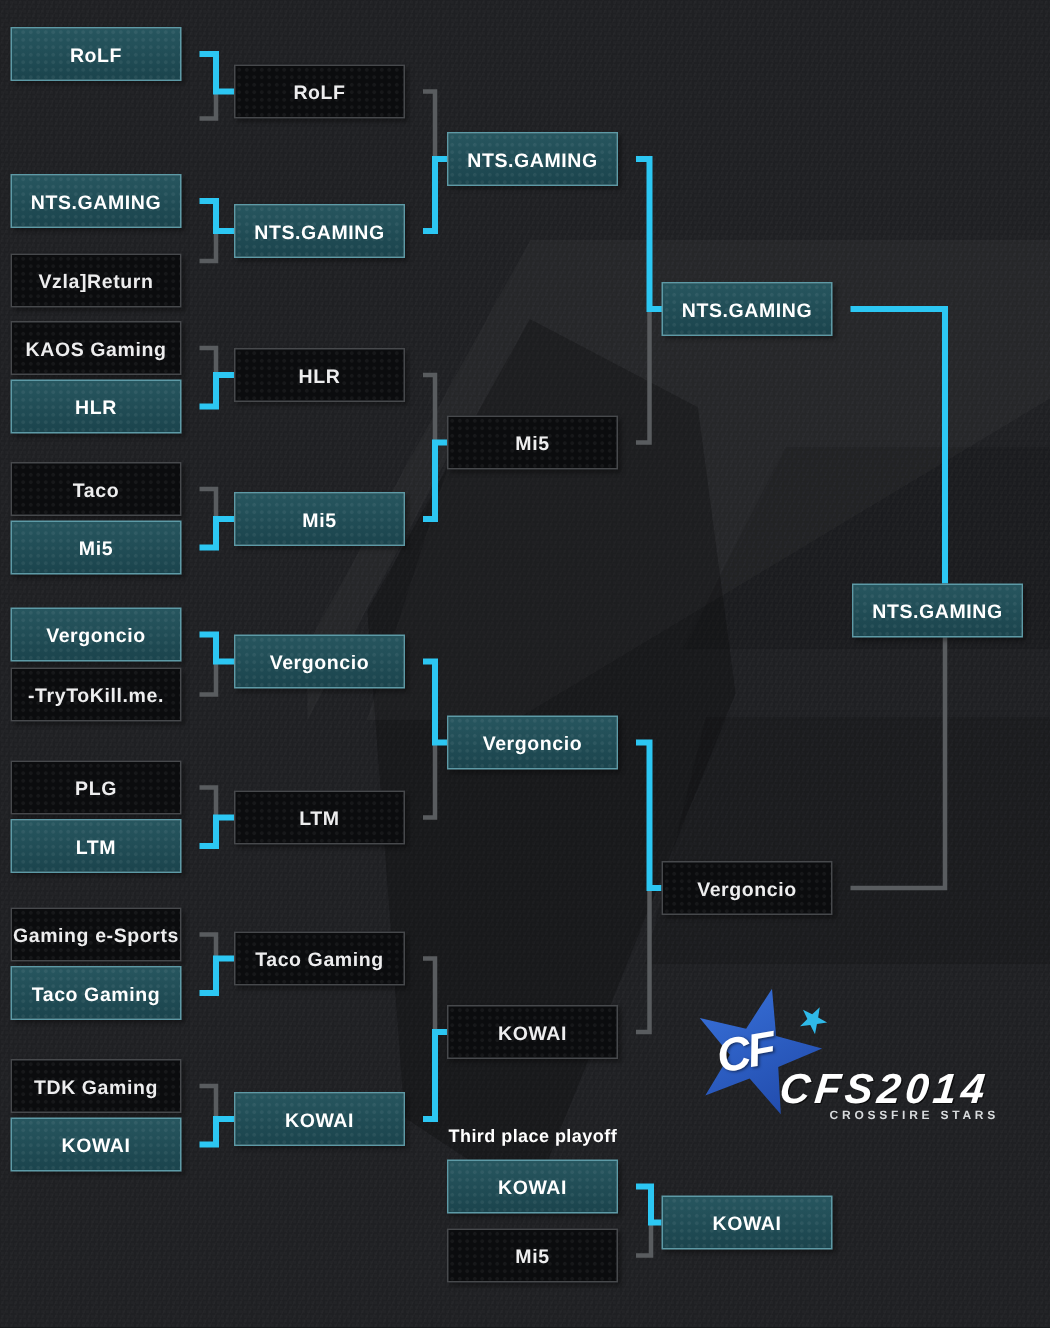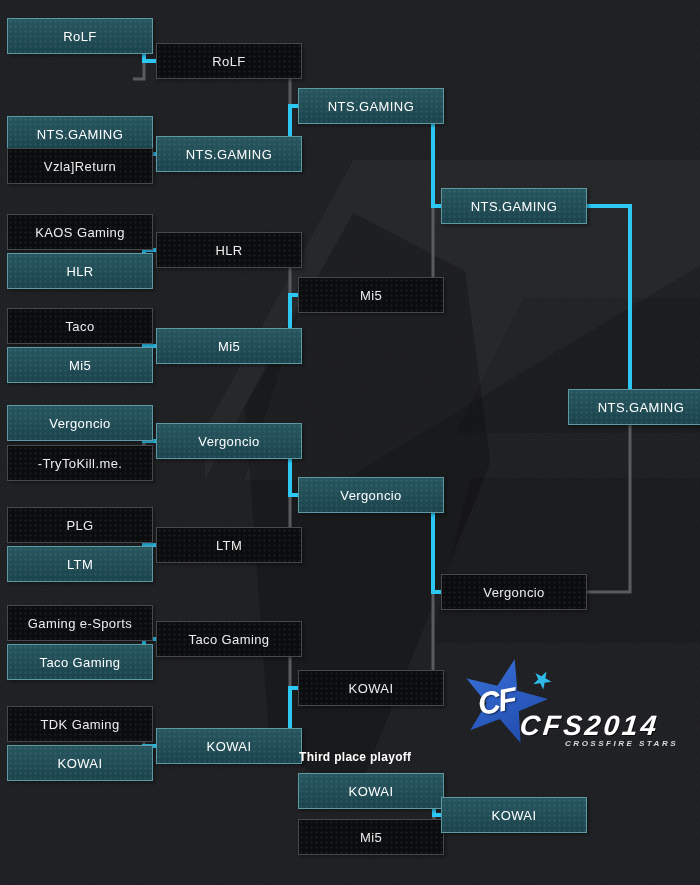--- a/index.html
+++ b/index.html
@@ -22,23 +22,23 @@
        clip-path:polygon(15% 0,100% 0,100% 100%,0 100%);}
   #wm4{left:455px;top:298px;width:245px;height:135px;background:rgba(0,0,0,0.10);
        clip-path:polygon(0 100%,28% 0,100% 0,100% 100%);}
 
   svg.lines{position:absolute;left:0;top:0;}
   polyline{fill:none;}
   polyline.l{stroke:#595c5f;stroke-width:3;}
   polyline.w{stroke:#2cc7f3;stroke-width:4;}
 
   .box{
-    position:absolute;width:146px;height:36px;box-sizing:border-box;
+    position:absolute;width:114px;height:36px;box-sizing:border-box;
     display:flex;align-items:center;justify-content:center;
-    font-weight:normal;font-size:13px;letter-spacing:.4px;color:#fff;
+    font-weight:bold;font-size:13px;letter-spacing:.4px;color:#fff;
     box-shadow:2px 2px 3px rgba(0,0,0,0.35);
     white-space:nowrap;
   }
   .box.lose{
     background-color:#0b0c0e;
     background-image:radial-gradient(rgba(255,255,255,0.05) 1px, transparent 1.4px);
     background-size:5px 5px;
     border:1px solid #47494c;color:#ededee;
   }
   .box.win{
@@ -56,21 +56,21 @@
   .logo .small-star{position:absolute;left:92px;top:22px;width:20px;height:20px;transform:rotate(28deg);}
   .logo .monogram{
     position:absolute;left:38px;top:36px;font-size:31px;font-weight:bold;font-style:italic;
     color:#fff;transform:rotate(-10deg);letter-spacing:-2px;text-shadow:1px 1px 2px rgba(0,0,0,.5);
   }
   .logo .title{
     position:absolute;left:80px;top:62px;font-size:28px;font-weight:bold;font-style:italic;
     color:#fff;letter-spacing:3px;transform:skewX(-6deg);text-shadow:1px 1px 0 rgba(0,0,0,.6);
   }
   .logo .subtitle{
-    position:absolute;right:22px;top:91px;font-size:8px;font-weight:bold;font-style:italic;
+    position:absolute;right:34px;top:91px;font-size:8px;font-weight:bold;
     color:#d8dbdd;letter-spacing:2.5px;white-space:nowrap;text-align:right;
   }
 </style>
 </head>
 <body>
 
 <div class="stage">
 
   <div class="wm" id="wm1"></div>
   <div class="wm" id="wm2"></div>
@@ -109,21 +109,21 @@
     <polyline class="w" points="282,441 290,441 290,495 298,495"></polyline>
     <polyline class="w" points="282,746 290,746 290,688 298,688"></polyline>
     <polyline class="w" points="424,106 433,106 433,206 442,206"></polyline>
     <polyline class="w" points="424,495 433,495 433,592 442,592"></polyline>
     <polyline class="w" points="567,206 630,206 630,389"></polyline>
     <polyline class="w" points="424,791 434,791 434,815 441,815"></polyline>
   </svg>
 
   <div class="box win" style="left:7px;top:18px">RoLF</div>
   <div class="box win" style="left:7px;top:116px">NTS.GAMING</div>
-  <div class="box lose" style="left:7px;top:148px">Vzla]Return</div>
+  <div class="box lose" style="left:7px;top:169px">Vzla]Return</div>
   <div class="box lose" style="left:7px;top:214px">KAOS Gaming</div>
   <div class="box win" style="left:7px;top:253px">HLR</div>
   <div class="box lose" style="left:7px;top:308px">Taco</div>
   <div class="box win" style="left:7px;top:347px">Mi5</div>
   <div class="box win" style="left:7px;top:405px">Vergoncio</div>
   <div class="box lose" style="left:7px;top:445px">-TryToKill.me.</div>
   <div class="box lose" style="left:7px;top:507px">PLG</div>
   <div class="box win" style="left:7px;top:546px">LTM</div>
   <div class="box lose" style="left:7px;top:605px">Gaming e-Sports</div>
   <div class="box win" style="left:7px;top:644px">Taco Gaming</div>

